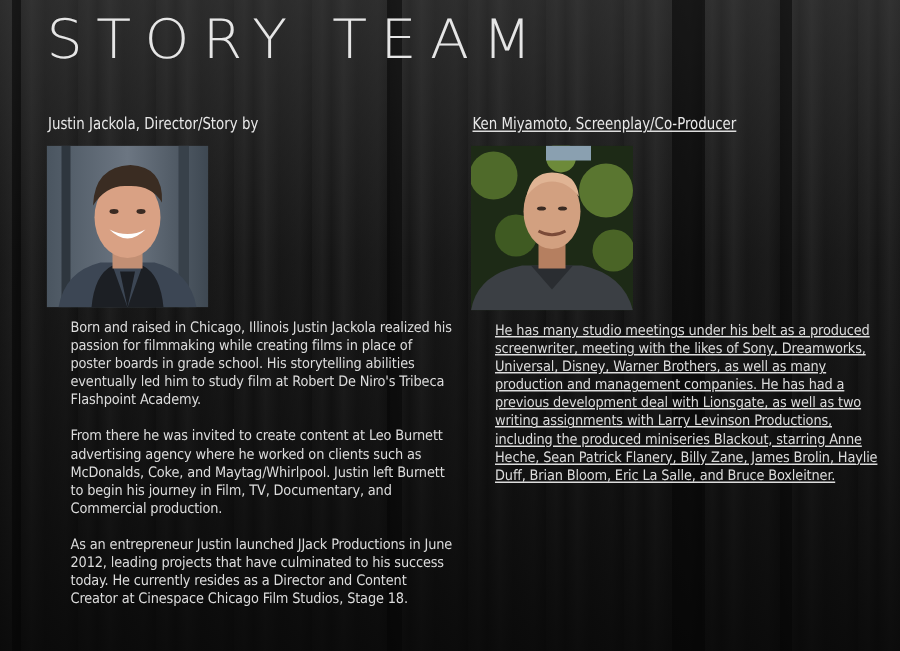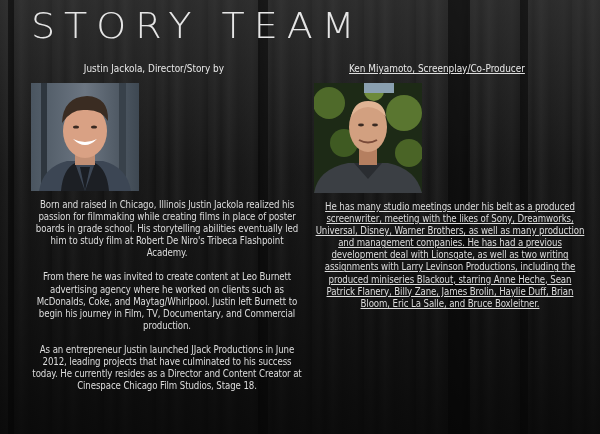--- a/index.html
+++ b/index.html
@@ -3,25 +3,25 @@
 <meta charset="utf-8">
 <style>
   html,body{margin:0;padding:0;}
   body{width:600px;height:434px;overflow:hidden;background:#141414;position:relative;font-family:"DejaVu Sans Condensed","DejaVu Sans",sans-serif;}
   .bg{position:absolute;inset:0;background:
      linear-gradient(180deg,rgba(60,60,60,.55) 0%,rgba(20,20,20,.3) 40%,rgba(8,8,8,.85) 100%),
      repeating-linear-gradient(90deg,#1a1a1a 0px,#222 7px,#151515 13px,#262626 21px,#181818 30px,#1e1e1e 44px,#121212 52px);
   }
   .trunk{position:absolute;top:0;bottom:0;background:rgba(5,5,5,.55);}
   .title{position:absolute;left:31px;top:4px;font-size:38px;letter-spacing:9px;color:#e6e6e6;font-weight:200;font-family:"DejaVu Sans","Liberation Sans",sans-serif;transform:scaleY(.95);}
-  .col{position:absolute;top:62px;width:272px;color:#ddd;text-align:center;}
+  .col{position:absolute;top:76px;width:272px;color:#ddd;}
   .name{font-size:11px;color:#e8e8e8;margin:0 0 8px 1px;transform:scaleX(.9);transform-origin:left;white-space:nowrap;}
   .photo{width:108px;height:108px;position:relative;overflow:hidden;}
   .bio{margin-top:8px;font-size:9.6px;line-height:12.1px;color:#dcdcdc;letter-spacing:-.1px;}
-  .bio p{margin:0 0 12px 0;}
+  .bio p{margin:0 0 12px 16px;}
 </style>
 </head>
 <body>
 
 <div class="bg"></div>
 <div class="trunk" style="left:258px;width:10px"></div>
 <div class="trunk" style="left:448px;width:22px"></div>
 <div class="trunk" style="left:520px;width:8px"></div>
 <div class="trunk" style="left:8px;width:6px"></div>
 

